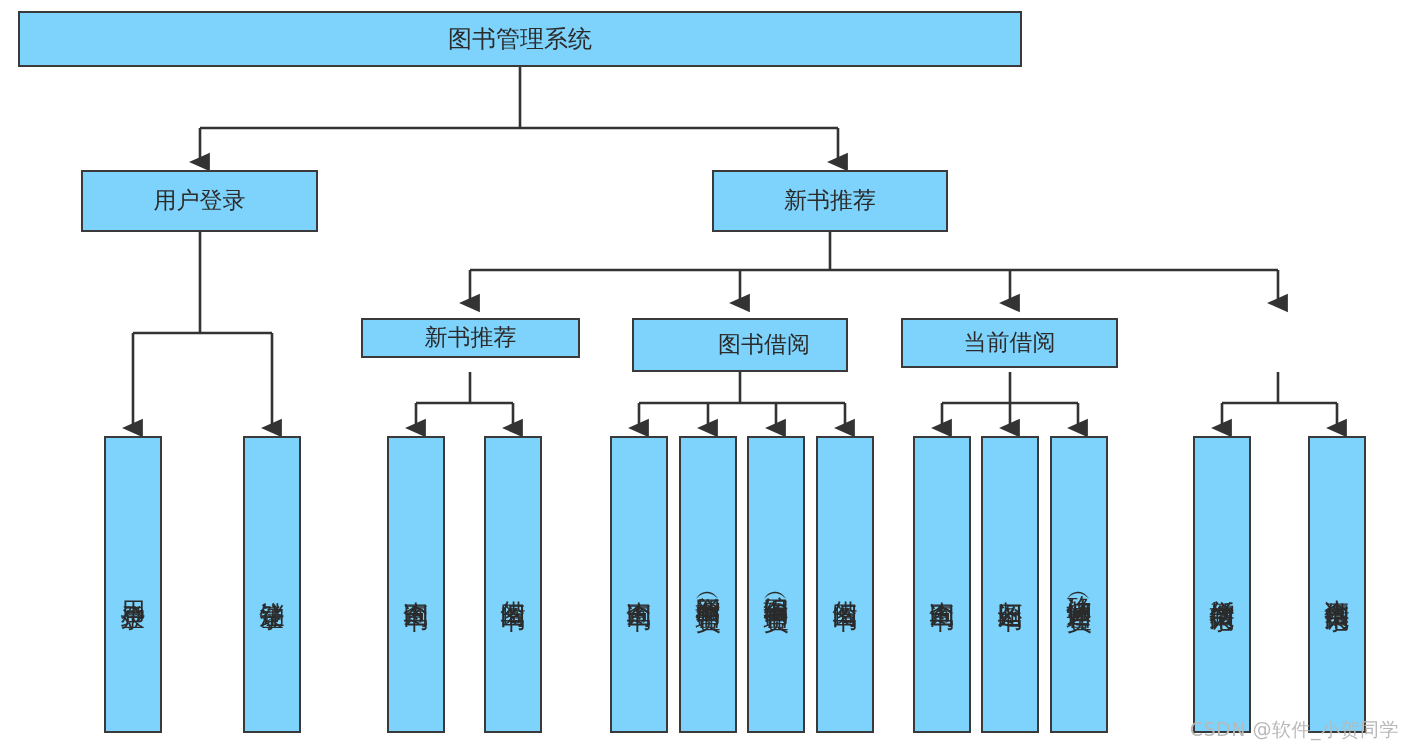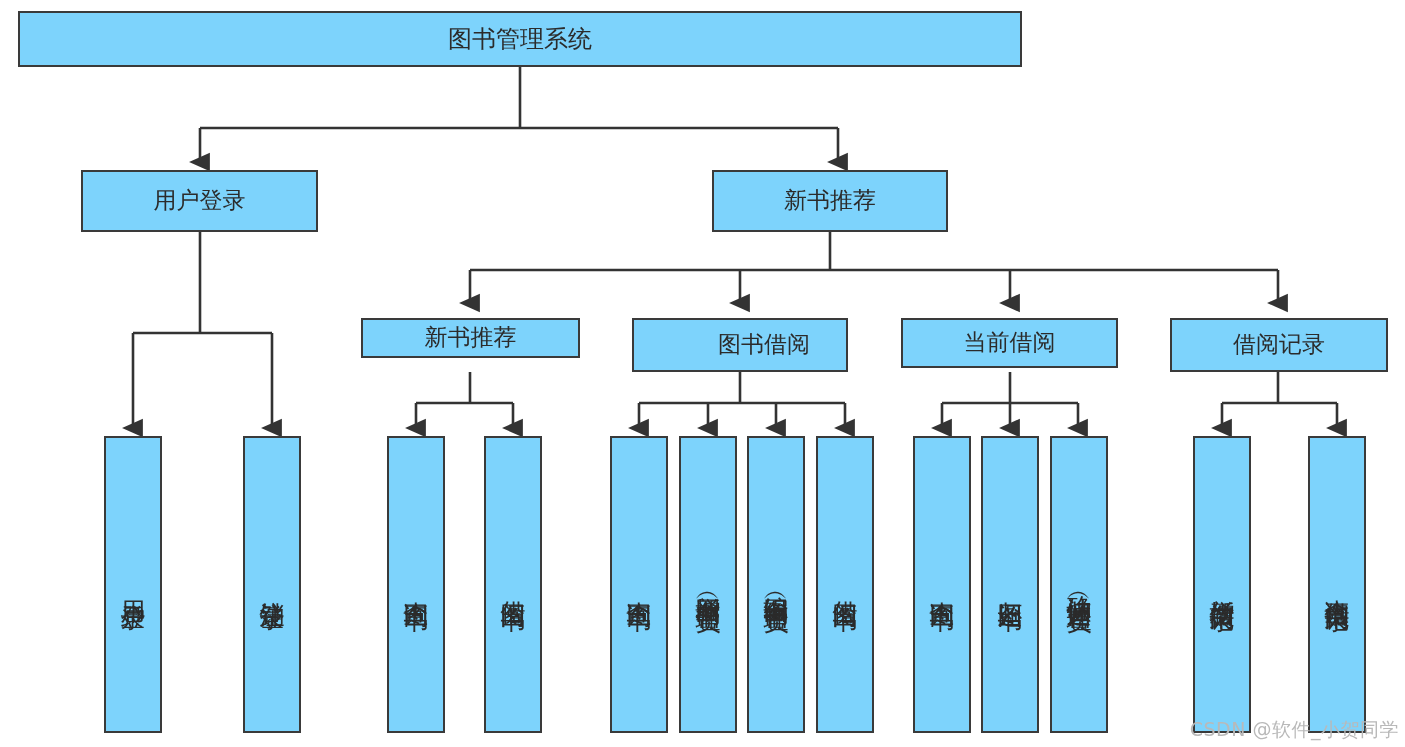--- a/index.html
+++ b/index.html
@@ -120,23 +120,20 @@
 
   <div class="node h-node" style="left:361px;top:318px;width:219px;height:40px;">
     <span class="lbl">新书推荐</span>
   </div>
   <div class="node h-node" style="left:632px;top:318px;width:216px;height:54px;padding-left:48px;">
     <span class="lbl">图书借阅</span>
   </div>
   <div class="node h-node" style="left:901px;top:318px;width:217px;height:50px;">
     <span class="lbl">当前借阅</span>
   </div>
-  <div class="node h-node" style="left:1170px;top:318px;width:218px;height:54px;">
-    <span class="lbl">借阅记录</span>
-  </div>
 
   <div class="node v-node" style="left:104px;top:436px;width:58px;height:297px;">
     <span class="lbl">用户登录</span>
   </div>
   <div class="node v-node" style="left:243px;top:436px;width:58px;height:297px;">
     <span class="lbl">注销登录</span>
   </div>
 
   <div class="node v-node" style="left:387px;top:436px;width:58px;height:297px;">
     <span class="lbl">查询图书</span>

